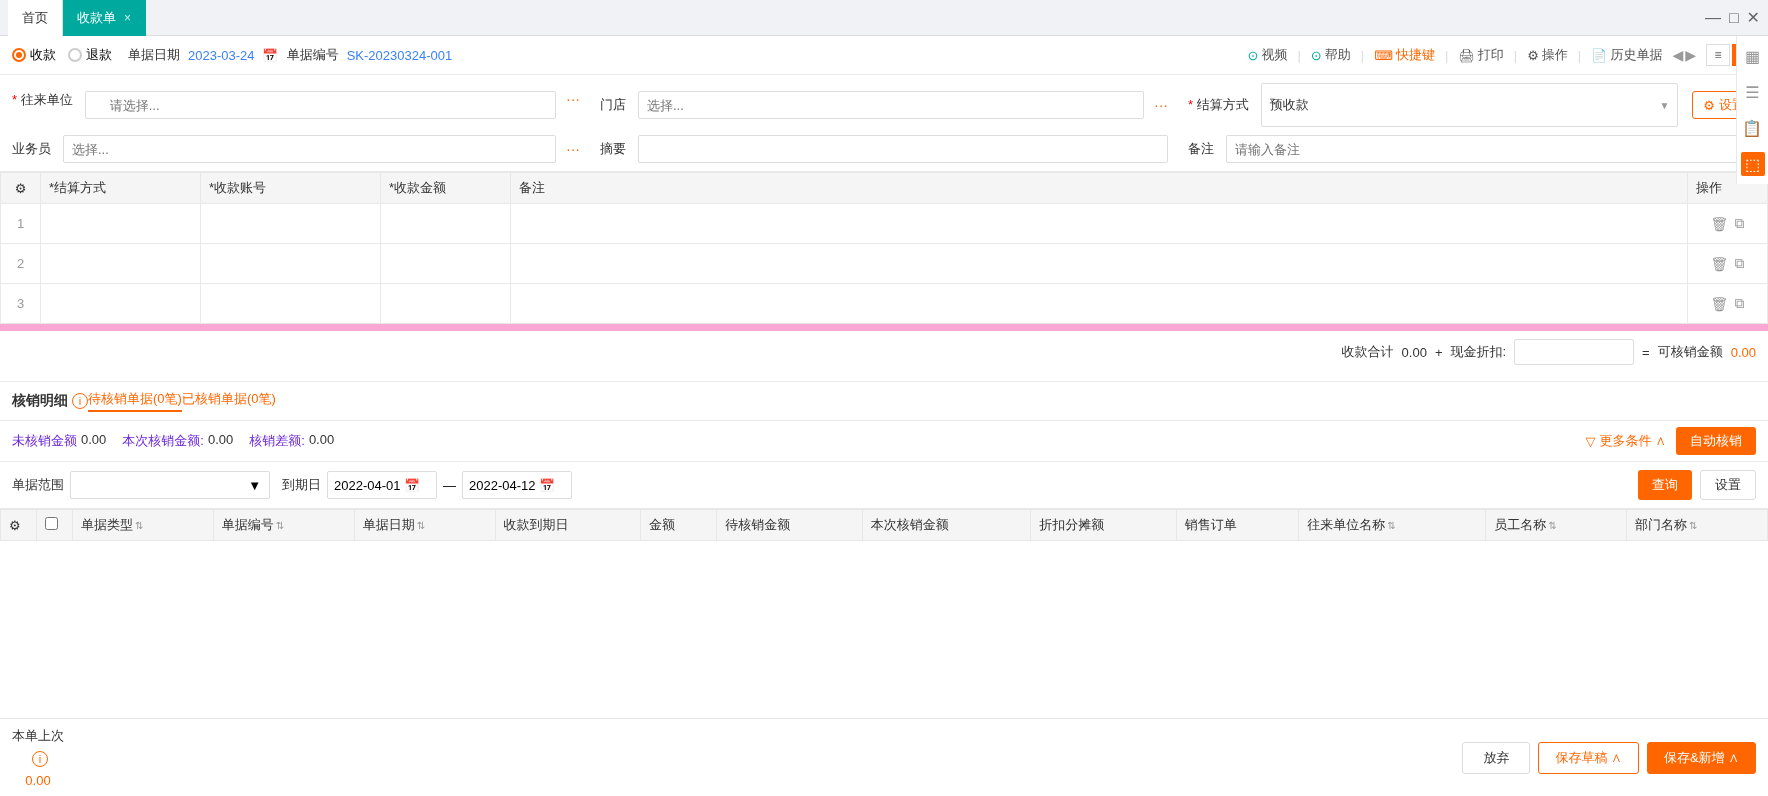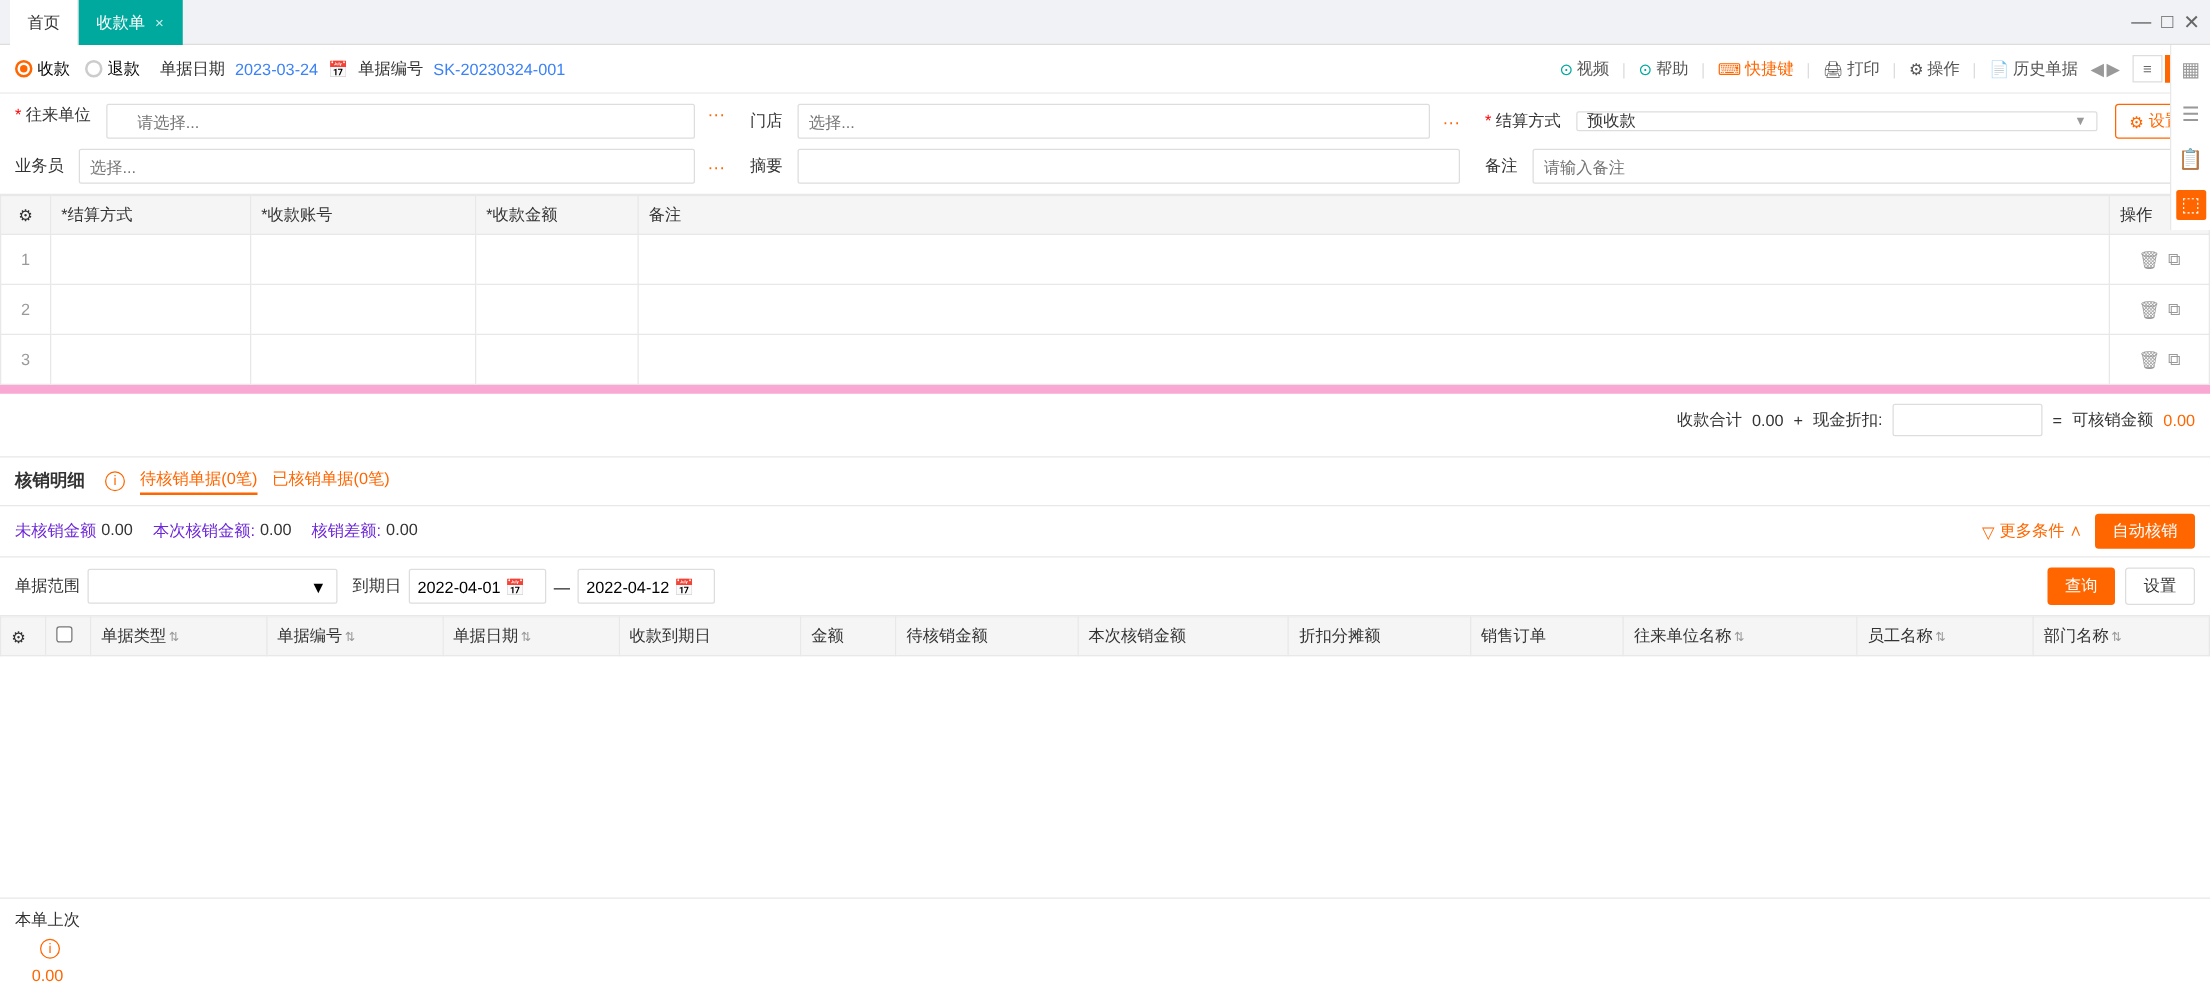--- a/index.html
+++ b/index.html
@@ -79,21 +79,21 @@
     .field-group { display: flex; align-items: center; flex: 1; }
     .field-label { color: #333; white-space: nowrap; min-width: fit-content; padding-right: 6px; }
     .field-label.required::before { content: '* '; color: red; }
     .field-input {
       flex: 1; height: 28px; border: 1px solid #ddd; border-radius: 2px;
       padding: 0 8px; color: #999; outline: none; background: #fff;
       font-size: 13px;
     }
     .field-more { color: #f60; margin-left: 4px; cursor: pointer; font-size: 14px; }
     .field-select {
-      flex: 1; height: 16px; border: 1px solid #ddd; border-radius: 2px;
+      flex: 1; height: 44px; border: 1px solid #ddd; border-radius: 2px;
       padding: 0 8px; color: #333; outline: none; background: #fff;
       display: flex; align-items: center; justify-content: space-between; cursor: pointer;
     }
     .field-select-arrow { color: #999; font-size: 10px; }
     .settings-btn {
       background: #fff; border: 1px solid #f60; color: #f60; padding: 4px 10px;
       border-radius: 3px; cursor: pointer; display: flex; align-items: center; gap: 4px;
       font-size: 12px; margin-left: 8px;
     }
 
@@ -129,21 +129,21 @@
       width: 120px; height: 26px; border: 1px solid #ddd; border-radius: 2px;
       padding: 0 6px; outline: none; font-size: 13px;
     }
 
     
     .writeoff-section {
       background: #fff; margin-top: 8px; border-top: 1px solid #e8e8e8;
       flex: 1; display: flex; flex-direction: column; overflow: hidden;
     }
     .writeoff-header {
-      display: flex; align-items: center; padding: 8px 12px; gap: 12px;
+      display: flex; align-items: center; padding: 8px 12px; 
       border-bottom: 1px solid #e8e8e8;
     }
     .writeoff-title { font-size: 14px; font-weight: 600; color: #333; }
     .info-icon {
       width: 16px; height: 16px; border-radius: 50%; border: 1px solid #f60;
       color: #f60; font-size: 11px; display: inline-flex; align-items: center;
       justify-content: center; cursor: pointer; margin-left: 4px;
     }
     .writeoff-tab {
       color: #f60; font-size: 13px; cursor: pointer; border-bottom: 2px solid transparent;
@@ -512,20 +512,29 @@
       </table>
     </div>
   </div>
 
   <div class="footer">
     <div class="footer-left">
       <span class="footer-label">本单上次</span>
       <span class="info-icon">i</span>
       <span class="footer-value">0.00</span>
     </div>
+    <div class="footer-right">
+      <button class="btn-abandon">放弃</button>
+      <button class="btn-save-draft">
+        <span>保存草稿 ∧</span>
+      </button>
+      <button class="btn-save-new">
+        <span>保存&amp;新增 ∧</span>
+      </button>
+    </div>
   </div>
 </div>
 
 <div class="right-panel">
   <div class="right-panel-icon">▦</div>
   <div class="right-panel-icon">☰</div>
   <div class="right-panel-icon">📋</div>
   <div class="right-panel-icon active">⬚</div>
 </div>
 

